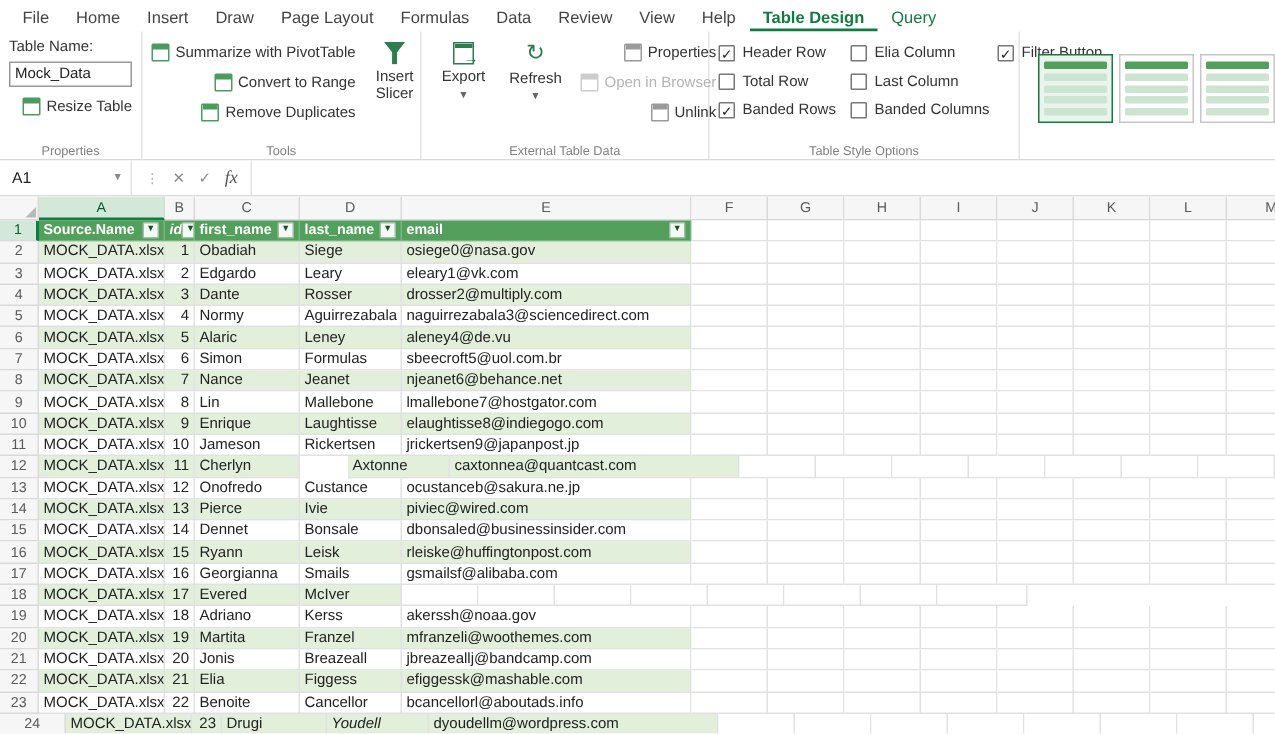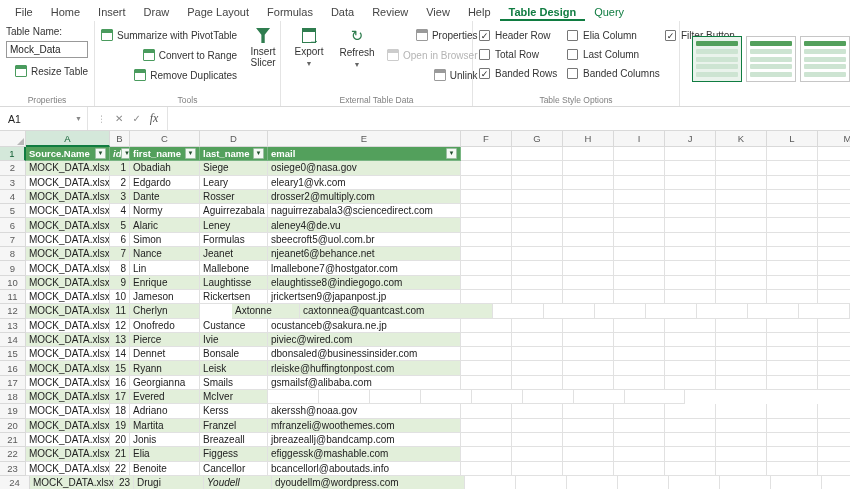--- a/index.html
+++ b/index.html
@@ -647,21 +647,21 @@
         <div class="gcell" style="width: 51px;"></div>
         <div class="gcell" style="width: 51px;"></div>
         <div class="gcell" style="width: 51px;"></div>
         <div class="gcell" style="width: 51px;"></div>
         <div class="gcell" style="width: 51px;"></div>
         <div class="gcell" style="width: 51px;"></div>
         <div class="gcell" style="width: 51px;"></div>
         <div class="gcell" style="width: 60px;"></div>
       </div>
       <div class="grow">
-        <div class="gcell row-h" style="width: 30px;">24</div>
+        <div class="gcell row-h" style="width: 44px;">24</div>
         <div class="gcell banded" style="width: 84px;">MOCK_DATA.xlsx</div>
         <div class="gcell banded num" style="width: 20px;">23</div>
         <div class="gcell banded" style="width: 70px;">Drugi</div>
         <div class="gcell banded" style="width: 68px; font-style: italic;">Youdell</div>
         <div class="gcell banded" style="width: 193px;">dyoudellm@wordpress.com</div>
         <div class="gcell" style="width: 51px;"></div>
         <div class="gcell" style="width: 51px;"></div>
         <div class="gcell" style="width: 51px;"></div>
         <div class="gcell" style="width: 51px;"></div>
         <div class="gcell" style="width: 51px;"></div>

